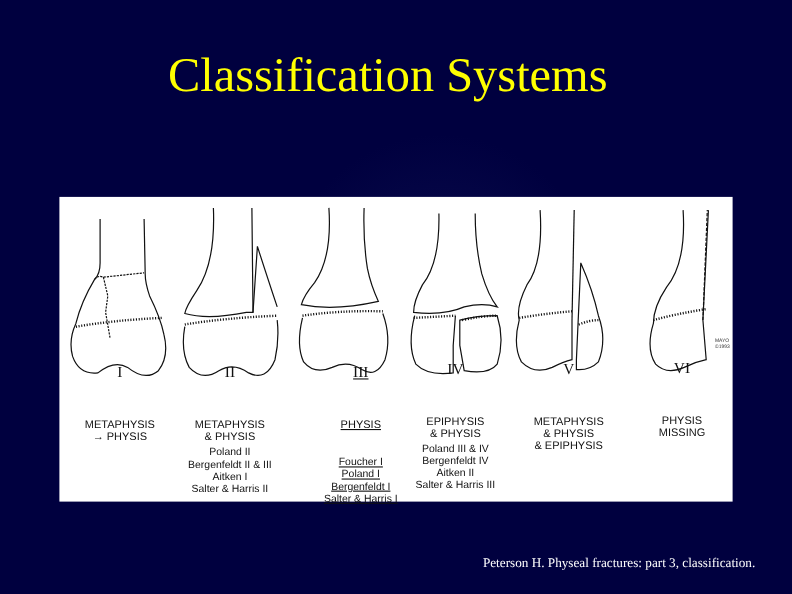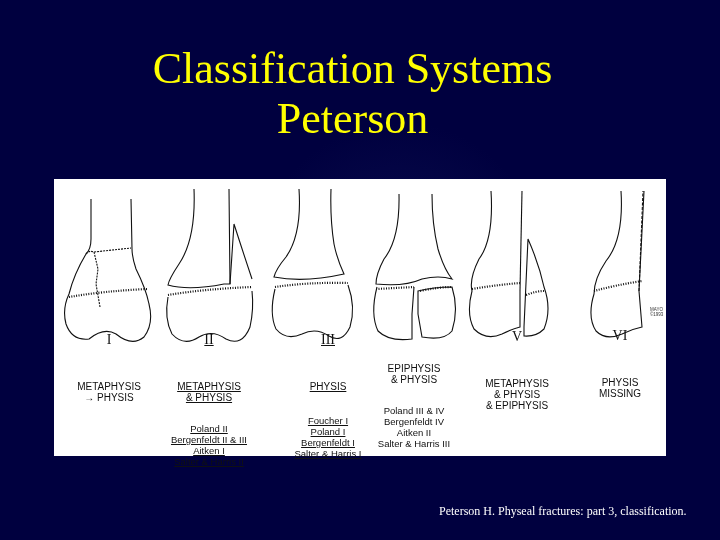--- a/index.html
+++ b/index.html
@@ -30,21 +30,21 @@
     }
     .numeral {
       font-family: "Liberation Serif", serif; font-size: 14px; height: 18px; line-height: 18px;
     }
     .region {
       margin-top: 32px;
       font-family: "Liberation Sans", sans-serif; font-size: 10px; line-height: 11px;
       white-space: pre-line;
     }
     .names {
-      margin-top: 20px;
+      margin-top: 3px;
       font-family: "Liberation Sans", sans-serif; font-size: 9.5px; line-height: 11px;
       white-space: pre-line;
     }
     .credit {
       position: absolute; left: 596px; top: 128px;
       font-family: "Liberation Sans", sans-serif; font-size: 4.5px; line-height: 5px;
       color: #333; white-space: pre-line;
     }
     .citation {
       position: absolute; left: 418px; top: 504px; color: #ffffff;
@@ -54,21 +54,20 @@
     }
     .citation em { font-style: italic; }
   </style>
 </head>
 <body>
 
 <div class="bg-watermark"></div>
 
 <div class="title">
   <div>Classification Systems</div>
-  <div>Peterson</div>
 </div>
 
 <div class="figure">
   <svg width="612" height="277" viewBox="0 0 612 277" fill="none" stroke="#111" stroke-width="1.1">
 
     <g>
       <path d="M37 20 L37 60 Q37 70 32 75 Q20 95 15 115 Q8 130 12 145 Q18 162 35 160 Q50 148 62 155 Q78 168 90 158 Q100 145 95 125 Q92 110 82 90 Q78 78 78 70 L77 20"></path>
       <path d="M32 75 Q35 71 40 73 L77 69" stroke-dasharray="2 1"></path>
       <path d="M40 73 L44 90 L42 105 L46 128" stroke-dasharray="2 1"></path>
       <path d="M15 118 Q50 112 93 110" stroke-width="2.2" stroke-dasharray="1 1.5"></path>
@@ -112,38 +111,39 @@
 
   <div class="credit">MAYO
 ©1993</div>
 
   <div class="col" style="left:5px;">
     <div class="numeral">I</div>
     <div class="region">METAPHYSIS
 → PHYSIS</div>
     <div class="names"></div>
   </div>
-  <div class="col" style="left:105px;text-decoration:underline;">
+  <div class="col" style="left:105px;">
     <div class="numeral">II</div>
     <div class="region">METAPHYSIS
 &amp; PHYSIS</div>
     <div class="names">Poland II
 Bergenfeldt II &amp; III
 Aitken I
 Salter &amp; Harris II</div>
   </div>
   <div class="col" style="left:224px;text-decoration:underline;">
     <div class="numeral">III</div>
     <div class="region">PHYSIS</div>
     <div class="names" style="margin-top:23px;">Foucher I
 Poland I
 Bergenfeldt I
 Salter &amp; Harris I</div>
   </div>
   <div class="col" style="left:310px;">
+    <div class="numeral" style="margin-top:-3px;">IV</div>
     <div class="region">EPIPHYSIS
 &amp; PHYSIS</div>
     <div class="names">Poland III &amp; IV
 Bergenfeldt IV
 Aitken II
 Salter &amp; Harris III</div>
   </div>
   <div class="col" style="left:413px;">
     <div class="numeral" style="margin-top:-3px;">V</div>
     <div class="region">METAPHYSIS

